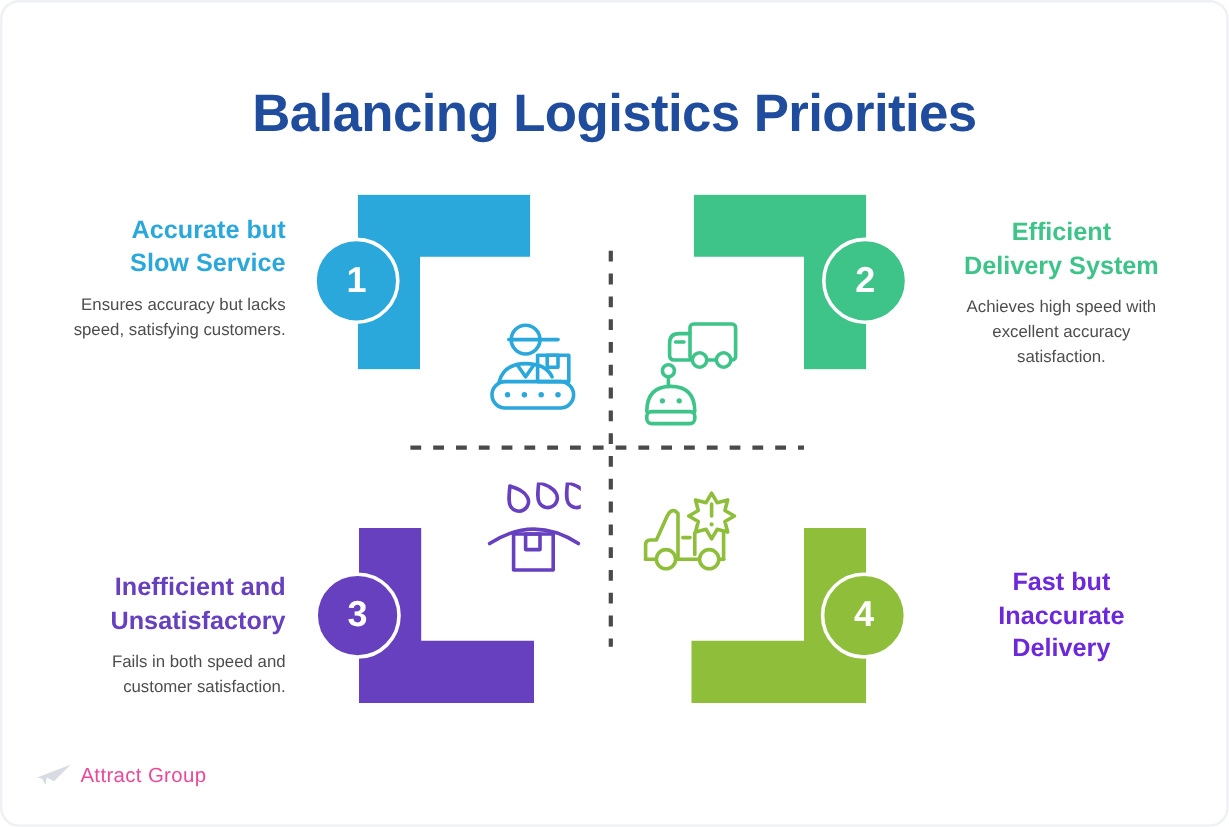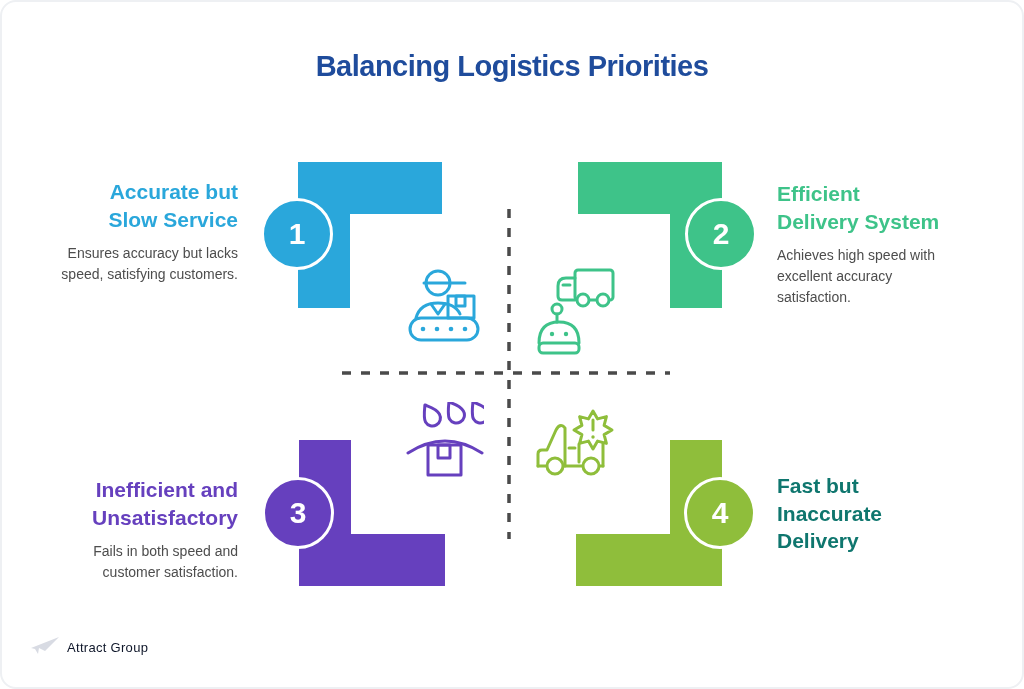--- a/index.html
+++ b/index.html
@@ -3,37 +3,37 @@
 <meta charset="utf-8">
 <style>
   html,body { margin:0; padding:0; background:#fff; }
   #page {
     position:relative; width:1024px; height:689px; overflow:hidden;
     background:#ffffff; border:2px solid #eef0f3; border-radius:16px;
     box-sizing:border-box;
     font-family:"Liberation Sans", sans-serif;
   }
   .title {
-    position:absolute; top:48px; left:0; width:100%; text-align:center;
-    font-size:29px; font-weight:bold; letter-spacing:-0.5px; color:#1f4c9c;
+    position:absolute; top:68px; left:0; width:100%; text-align:center;
+    font-size:44px; font-weight:bold; letter-spacing:-0.5px; color:#1f4c9c;
     margin:0;
   }
   .qtext { position:absolute; }
   .qtext h2 { margin:0 0 10px 0; font-size:21px; line-height:1.32; font-weight:bold; white-space:pre-line; }
   .qtext p  { margin:0; font-size:14px; line-height:1.5; color:#4d4d4d; white-space:pre-line; }
   .align-r { text-align:right; }
-  .align-l { text-align:left; }
+  .align-l { text-align:center; }
   #q1text { top:176px; right:784px; width:240px; }
   #q2text { top:178px; left:775px;  width:215px; }
   #q3text { top:474px; right:784px; width:250px; }
   #q4text { top:470px; left:775px;  width:215px; }
   .c-blue   { color:#2aa7db; }
   .c-green  { color:#3ec389; }
   .c-purple { color:#6640be; }
-  .c-lime   { color:#0f766e; }
+  .c-lime   { color:#6d28d9; }
 
   .shape { position:absolute; }
   #shape1 { left:296px; top:160px; width:144px; height:146px; background:#2aa7db;
             clip-path:polygon(0 0,100% 0,100% 52px,52px 52px,52px 100%,0 100%); }
   #shape2 { left:576px; top:160px; width:144px; height:146px; background:#3ec389;
             clip-path:polygon(0 0,100% 0,100% 100%,92px 100%,92px 52px,0 52px); }
   #shape3 { left:297px; top:438px; width:146px; height:146px; background:#6640be;
             clip-path:polygon(0 0,52px 0,52px 94px,100% 94px,100% 100%,0 100%); }
   #shape4 { left:574px; top:438px; width:146px; height:146px; background:#8fbe3b;
             clip-path:polygon(94px 0,100% 0,100% 100%,0 100%,0 94px,94px 94px); }
@@ -52,21 +52,21 @@
   #icon1 { left:406px; top:266px; }
   #icon2 { left:535px; top:264px; }
   #icon3 { left:404px; top:400px; }
   #icon4 { left:533px; top:402px; }
 
   #axes { position:absolute; left:0; top:0; }
 
   .footer {
     position:absolute; left:28px; top:634px; display:flex; align-items:center; gap:7px;
   }
-  .footer span { font-size:13px; color:#0f172a; letter-spacing:0.3px; }
+  .footer span { font-size:17px; color:#ec4899; letter-spacing:0.3px; }
 </style>
 </head>
 <body>
 
 <div id="page">
 
   <h1 class="title">Balancing Logistics Priorities</h1>
 
   <svg id="axes" width="1024" height="689" viewBox="0 0 1024 689" aria-hidden="true">
     <line x1="340" y1="371" x2="668" y2="371" stroke="#4a4a4a" stroke-width="3.5" stroke-dasharray="9 10"></line>

